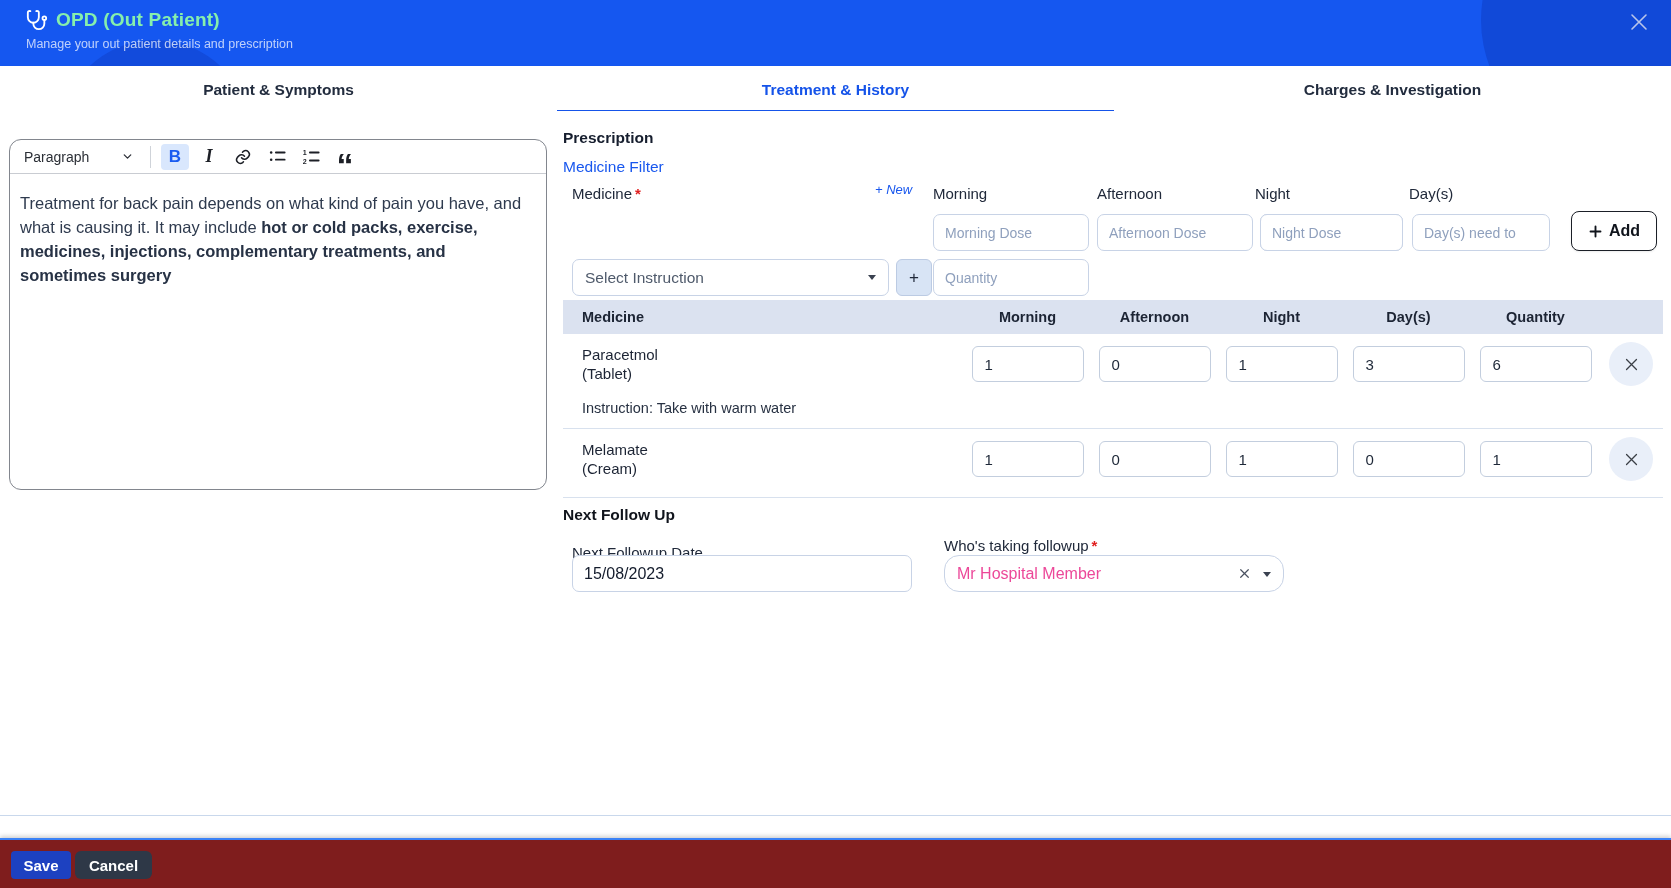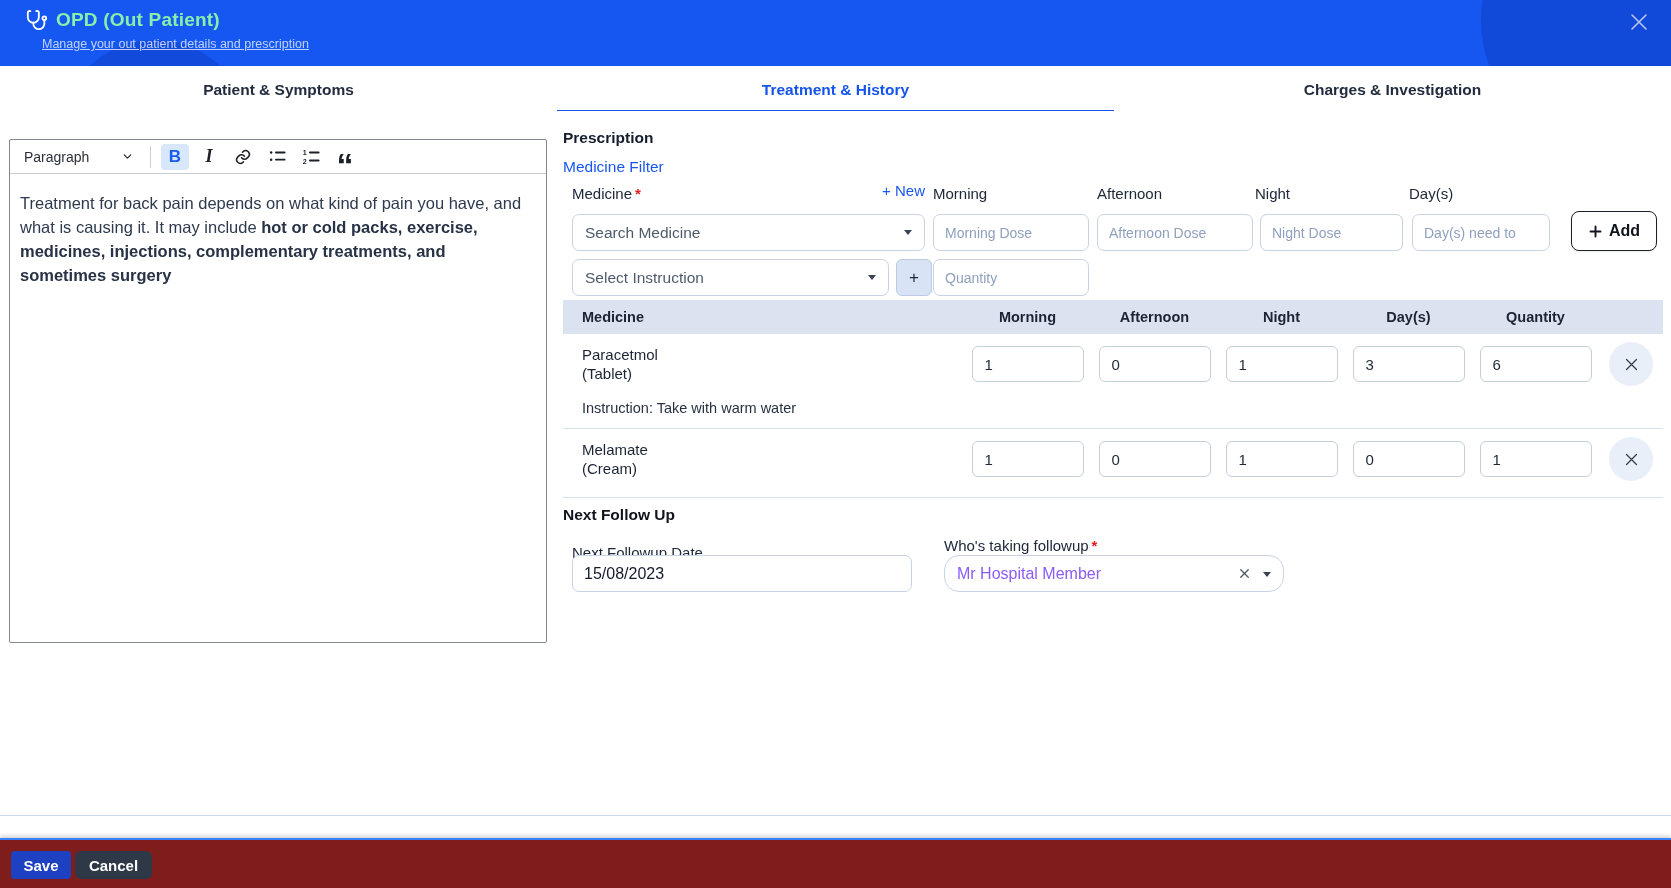--- a/index.html
+++ b/index.html
@@ -8,63 +8,63 @@
 
   
   .header { position:absolute; left:0; top:0; width:1671px; height:66px;
     background:#1557f0; overflow:hidden; }
   .deco-circle-right { position:absolute; right:-70px; top:-110px; width:260px; height:260px;
     border-radius:50%; background:#1149d8; }
   .deco-circle-left { position:absolute; left:60px; top:40px; width:190px; height:190px;
     border-radius:50%; background:rgba(10,40,160,0.25); }
   .header-title-row { position:absolute; left:26px; top:9px; display:flex; align-items:center; gap:8px; }
   .header-title { color:#86efac; font-size:19px; font-weight:700; letter-spacing:.2px; }
-  .header-subtitle { position:absolute; left:42px; top:37px; color:rgba(255,255,255,.72); font-size:12.5px;text-decoration:underline; }
+  .header-subtitle { position:absolute; left:26px; top:37px; color:rgba(255,255,255,.72); font-size:12.5px; }
   .close-x { position:absolute; right:18px; top:8px; width:28px; height:28px; cursor:pointer;
     display:flex; align-items:center; justify-content:center; }
 
   
   .tabs { position:absolute; left:0; top:66px; width:1671px; height:49px; background:#fff;
     display:flex; border-bottom:1px solid #d8dadd; box-shadow:0 2px 3px rgba(0,0,0,.10); }
   .tab { width:33.3333%; display:flex; align-items:center; justify-content:center;
     font-size:15.5px; font-weight:700; color:#222c3e; position:relative; cursor:pointer; }
   .tab.active { color:#1553e9; }
   .tab.active .tab-underline { position:absolute; left:0; right:0; bottom:0; height:4px; background:#1553e9; }
 
   
   .content { position:absolute; left:0; top:111px; width:1671px; height:705px; background:#fff;
     border-bottom:1px solid #c9d8ec; }
 
   
   .left-panel { position:absolute; left:9px; top:17px; width:538px; }
   .field-heading { font-size:15.5px; font-weight:700; color:#161e2e; letter-spacing:.2px; }
   .req { color:#e02020; font-weight:700; margin-left:3px; }
-  .editor { margin-top:11px; width:538px; height:504px; border:1px solid #82868e; border-radius:2px;
+  .editor { margin-top:11px; width:538px; height:351px; border:1px solid #82868e; border-radius:12px;
     background:#fff; display:flex; flex-direction:column; }
   .editor-toolbar { height:34px; border-bottom:1px solid #c9ccd2; display:flex; align-items:center;
     padding:0 8px; gap:6px; }
   .para-select { display:flex; align-items:center; justify-content:space-between; width:122px;
     padding:2px 6px; font-size:14px; color:#2b2f36; cursor:pointer; }
   .tb-divider { width:1px; height:22px; background:#cfd3d9; margin:0 4px; }
   .tb-btn { width:28px; height:26px; border-radius:4px; display:flex; align-items:center;
     justify-content:center; cursor:pointer; color:#1c1f26; }
   .tb-btn.active { background:#d9e7fd; color:#1a5bf0; }
   .tb-bold { font-weight:800; font-size:17px; }
   .tb-italic { font-family:"Liberation Serif", serif; font-style:italic; font-size:18px; font-weight:600; }
   .tb-quote { font-size:34px; font-weight:800; line-height:10px; padding-top:16px; }
   .editor-body { flex:1; padding:17px 10px; font-size:16.5px; line-height:24px; color:#2e3a4e; }
   .editor-body b { font-weight:700; color:#273245; }
 
   
   .right-panel { position:absolute; left:563px; top:0; width:1100px; height:705px; }
   .rx-heading { position:absolute; left:0; top:18px; font-size:15.5px; font-weight:700; color:#161e2e; }
   .rx-filter { position:absolute; left:0; top:47px; font-size:15.5px; color:#1857ee; cursor:pointer; }
   .flabel { position:absolute; font-size:15px; font-weight:500; color:#20293a; }
-  .new-link { position:absolute; left:312px; top:71px; width:50px; text-align:right;
-    font-size:15px; color:#1857ee; cursor:pointer; }
+  .new-link { position:absolute; left:312px; top:71px; width:50px; 
+    font-size:13px; color:#1857ee; cursor:pointer;font-style:italic; }
 
   .fake-select { position:absolute; height:37px; border:1px solid #c8d3e6; border-radius:7px;
     background:#fff; display:flex; align-items:center; padding:0 12px; font-size:15.5px;
     color:#4f5a6b; cursor:pointer; }
   .fake-select .caret { margin-left:auto; width:0; height:0; border-left:4.5px solid transparent;
     border-right:4.5px solid transparent; border-top:5.5px solid #3a4150; }
   .txt-input { position:absolute; height:37px; border:1px solid #c8d3e6; border-radius:7px;
     padding:0 11px; font-size:14px; color:#1e2838; background:#fff; outline:none;
     font-family:"Liberation Sans", sans-serif; }
   .txt-input::placeholder { color:#8fa0bd; }
@@ -93,21 +93,21 @@
   .row-x { width:44px; height:44px; border-radius:50%; background:#e9eff9; display:flex;
     align-items:center; justify-content:center; cursor:pointer; margin-left:10px; }
   .instr-row { padding:6px 0 12px 19px; font-size:14.5px; color:#273142;
     border-bottom:1px solid #d8e1ee; }
 
   
   .nf-divider { position:absolute; left:0; top:386px; width:1100px; border-top:1px solid #d8e1ee; }
   .nf-heading { position:absolute; left:0; top:395px; font-size:15.5px; font-weight:700; color:#10141c; }
   .member-select { position:absolute; left:381px; top:444px; width:340px; height:37px;
     border:1px solid #c8d3e6; border-radius:15px; background:#fff; display:flex; align-items:center;
-    padding:0 36px 0 12px; font-size:16px; color:#8b5cf6; cursor:pointer; }
+    padding:0 36px 0 12px; font-size:16px; color:#ec4899; cursor:pointer; }
   .member-clear { position:absolute; right:32px; top:11px; cursor:pointer; }
   .member-caret { position:absolute; right:12px; top:16px; width:0; height:0;
     border-left:4.5px solid transparent; border-right:4.5px solid transparent;
     border-top:5.5px solid #3a4150; }
 
   
   .footer { position:absolute; left:0; top:838px; width:1671px; height:50px; background:#7f1d1d;
     border-top:2px solid #3b82f6; box-shadow:0 -2px 4px rgba(0,0,0,.18); }
   .btn { position:absolute; top:11px; height:28px; border:none; border-radius:4px; color:#fff;
     font-size:15px; font-weight:600; cursor:pointer; font-family:"Liberation Sans", sans-serif; }
@@ -204,24 +204,20 @@
 
     <div class="flabel" style="left:9px; top:74px;">
       <span>Medicine</span><span class="req">*</span>
     </div>
     <div class="new-link">+ New</div>
     <div class="flabel" style="left:370px; top:74px;">Morning</div>
     <div class="flabel" style="left:534px; top:74px;">Afternoon</div>
     <div class="flabel" style="left:692px; top:74px;">Night</div>
     <div class="flabel" style="left:846px; top:74px;">Day(s)</div>
 
-    <div class="fake-select" style="left:9px; top:103px; width:353px;">
-      <span>Search Medicine</span>
-      <span class="caret"></span>
-    </div>
     <input class="txt-input" style="left: 370px; top: 103px; width: 156px;" placeholder="Morning Dose">
     <input class="txt-input" style="left: 534px; top: 103px; width: 156px;" placeholder="Afternoon Dose">
     <input class="txt-input" style="left: 697px; top: 103px; width: 143px;">
     <input class="txt-input" style="left: 697px; top: 103px; width: 143px;" placeholder="Night Dose">
     <input class="txt-input" style="left: 849px; top: 103px; width: 138px;" placeholder="Day(s) need to">
     <button class="add-btn">
       <svg width="15" height="15" viewBox="0 0 24 24" fill="none" stroke="#10141c" stroke-width="3" stroke-linecap="round">
           <path d="M12 4v16M4 12h16"></path>
         </svg>
       <span>Add</span>

